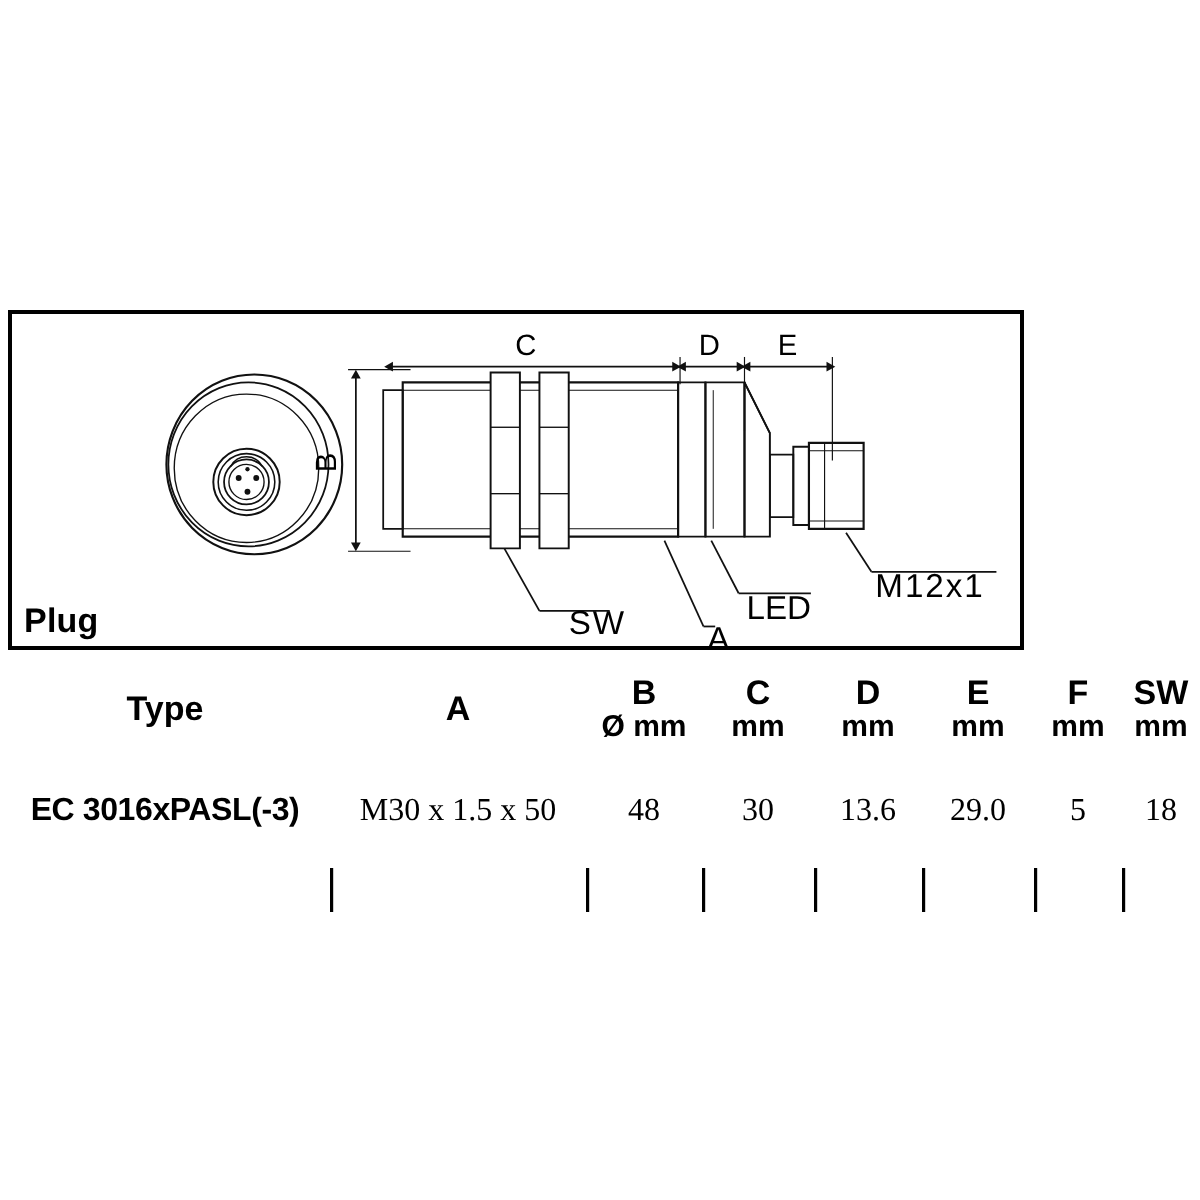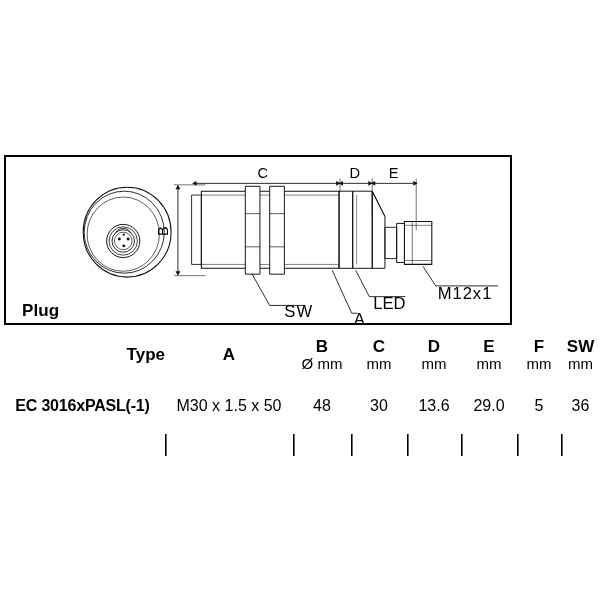--- a/index.html
+++ b/index.html
@@ -18,21 +18,21 @@
     left:4px; top:155px;
     width:508px; height:170px;
     border:2px solid #000;
     box-sizing:border-box;
     background:#fff;
   }
   #drawing-svg{position:absolute;left:0;top:0;width:100%;height:100%;}
 
   .panel-caption{
     position:absolute;
-    left:16px; bottom:4px;
+    left:6px; bottom:4px;
     font-size:17px;
     font-weight:bold;
     letter-spacing:.1px;
     line-height:1;
   }
 
   
   #spec-table{
     position:absolute;
     left:0; top:330px;
@@ -62,37 +62,37 @@
   .col-f{width:44px;}
   .col-sw{width:39px;}
 
   .hdr-main{
     font-weight:bold;
     font-size:17px;
     display:block;
     line-height:1.05;
   }
   .hdr-unit{
-    font-weight:normal;
+    font-weight:bold;
     font-size:15px;
     display:block;
     line-height:1.05;
   }
   .hdr-stack{display:flex;flex-direction:column;justify-content:center;align-items:center;height:100%;}
-  .hdr-stack.left{align-items:flex-end;padding-left:0;}
+  .hdr-stack.left{align-items:center;padding-left:0;}
 
   .type-cell{
     font-weight:bold;
     font-size:17px;
     text-align:left;
     padding-left:4px;
     white-space:nowrap;
     letter-spacing:-0.2px;
   }
-  .val-cell{font-size:16px;font-weight:normal;white-space:nowrap;}
+  .val-cell{font-size:16px;font-weight:normal;white-space:nowrap;font-family:Liberation Serif, serif;}
 
   
   #table-stubs{position:absolute;left:0;top:434px;width:600px;height:22px;}
 </style>
 </head>
 <body>
 
 <div id="drawing-panel">
 
   <svg id="drawing-svg" viewBox="0 0 508 170">
@@ -260,28 +260,28 @@
       <th class="col-sw hdr-under vline">
         <div class="hdr-stack">
           <span class="hdr-main">SW</span>
           <span class="hdr-unit">mm</span>
         </div>
       </th>
     </tr>
   </thead>
   <tbody>
     <tr class="body-row">
-      <td class="col-type type-cell">EC 3016xPASL(-1)</td>
+      <td class="col-type type-cell">EC 3016xPASL(-3)</td>
       <td class="col-a val-cell vline">M30 x 1.5 x 50</td>
       <td class="col-b val-cell vline">48</td>
       <td class="col-c val-cell vline">30</td>
       <td class="col-d val-cell vline">13.6</td>
       <td class="col-e val-cell vline">29.0</td>
       <td class="col-f val-cell vline">5</td>
-      <td class="col-sw val-cell vline">36</td>
+      <td class="col-sw val-cell vline">18</td>
     </tr>
   </tbody>
 </table>
 
 <svg id="table-stubs" viewBox="0 0 600 22">
   <g stroke="#000" stroke-width="1.6">
     <line x1="165.8" y1="0" x2="165.8" y2="22"></line>
     <line x1="293.8" y1="0" x2="293.8" y2="22"></line>
     <line x1="351.8" y1="0" x2="351.8" y2="22"></line>
     <line x1="407.8" y1="0" x2="407.8" y2="22"></line>

